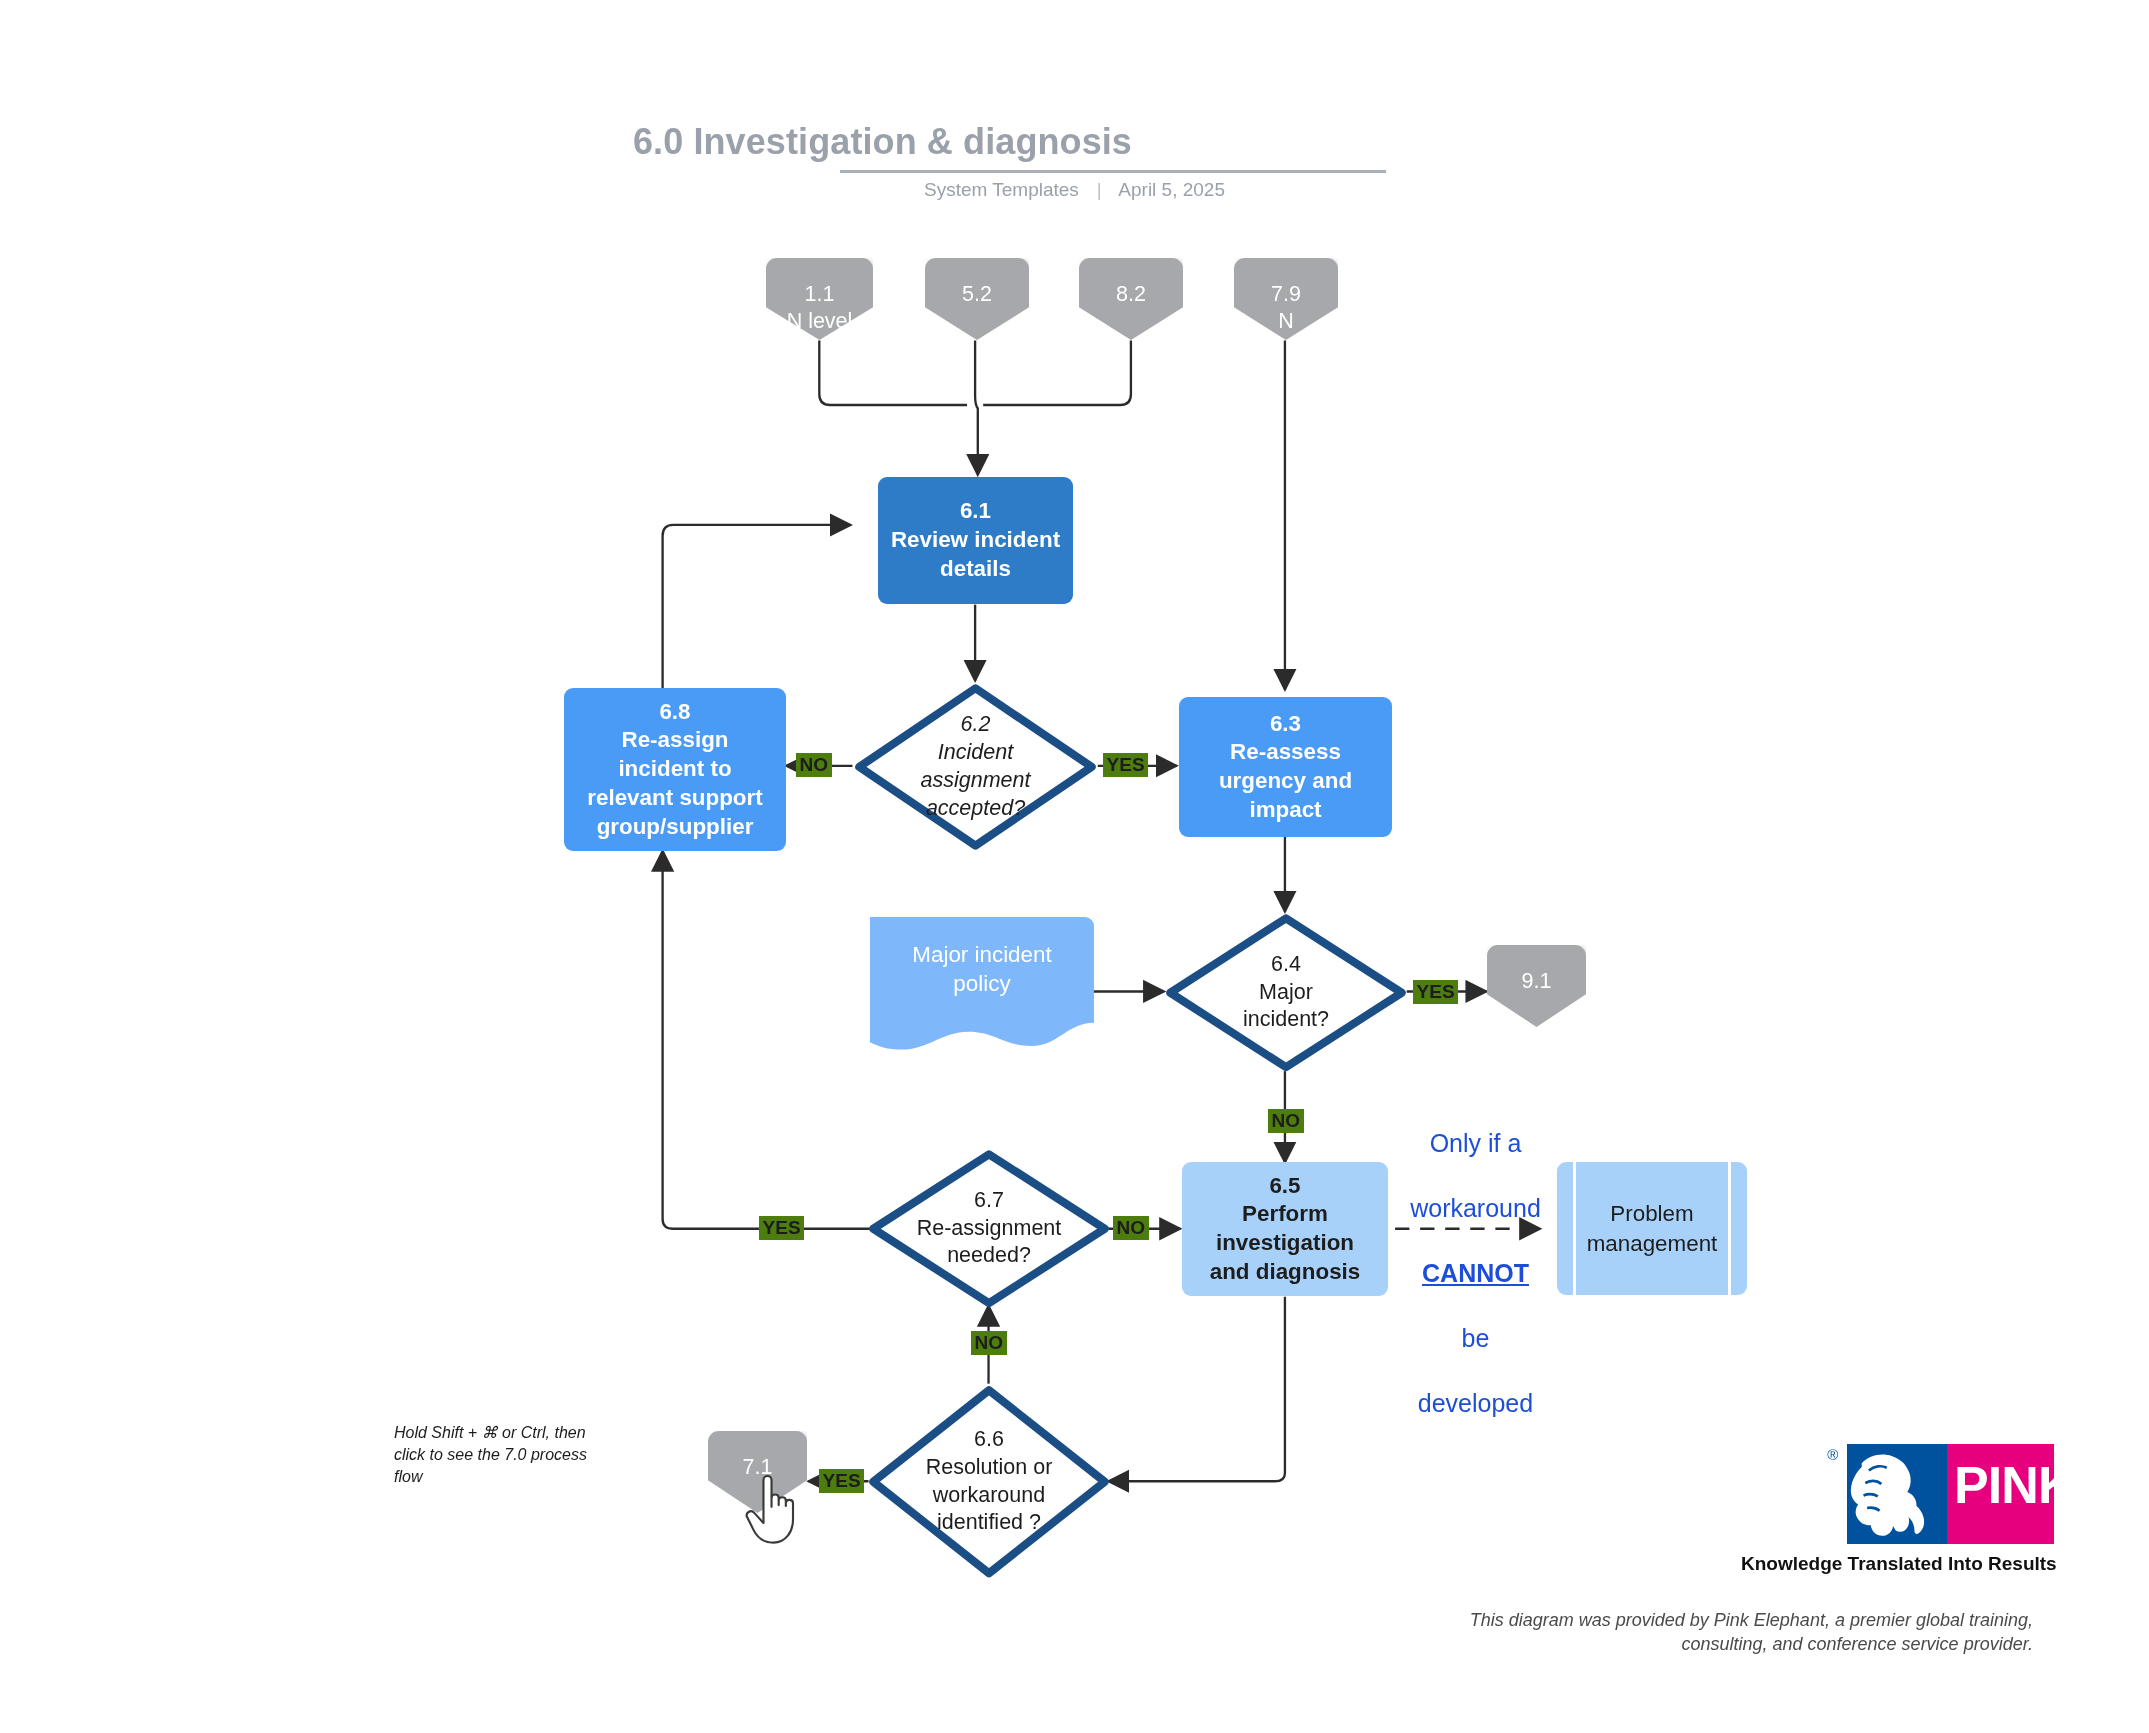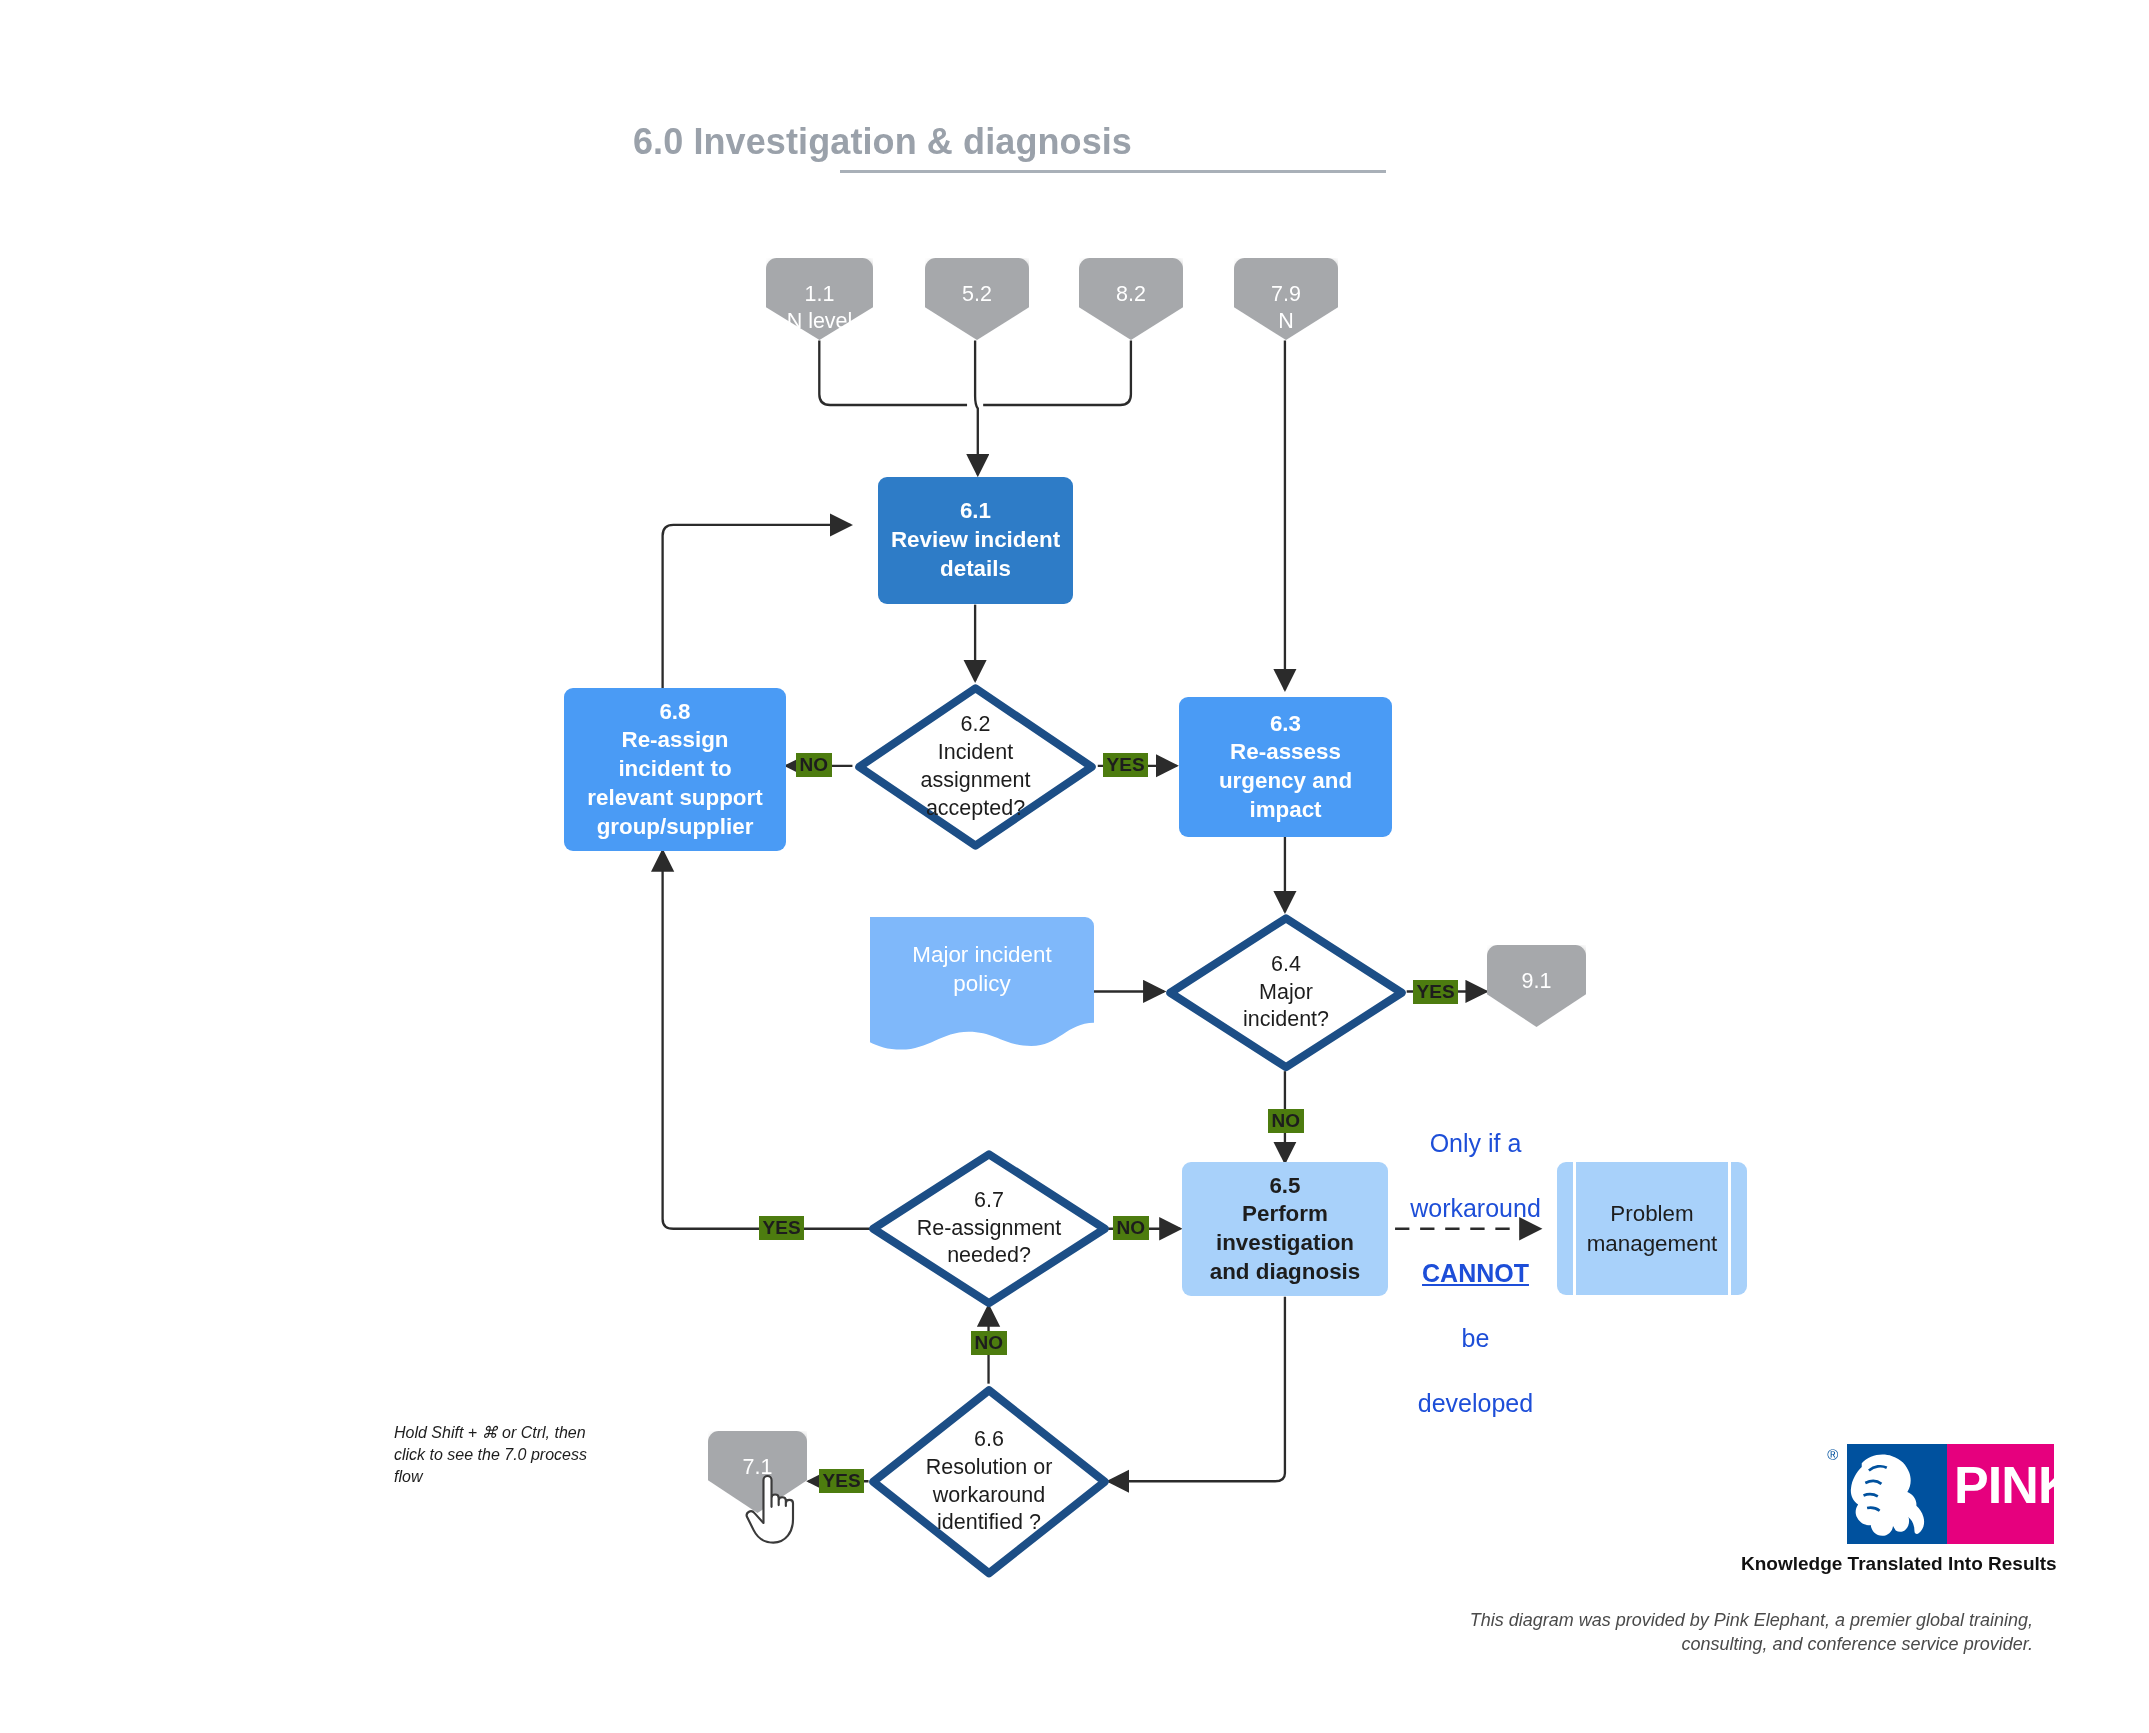--- a/index.html
+++ b/index.html
@@ -254,20 +254,25 @@
       <path d="M970,1654 L903,1654" marker-end="url(#ah)"></path>
 
       <path d="M1228,1372 L1318,1372" marker-end="url(#ah)"></path>
 
       <path d="M980,1372 L752,1372 Q740,1372 740,1361 L740,950" marker-end="url(#ah)"></path>
     </g>
   </svg>
 
   <div class="doc-title">6.0 Investigation &amp; diagnosis</div>
   <div class="title-rule"></div>
+  <div class="doc-sub">
+    <span>System Templates</span>
+    <span class="sep">|</span>
+    <span>April 5, 2025</span>
+  </div>
 
   <div class="shield" style="left:766px; top:258px; width:107px; height:82px;">
     <div class="shbg"></div>
     <div class="shtxt">1.1
 N level</div>
   </div>
 
   <div class="shield" style="left:925px; top:258px; width:104px; height:82px;">
     <div class="shbg"></div>
     <div class="shtxt">5.2</div>
@@ -283,21 +288,21 @@
     <div class="shtxt">7.9
 N</div>
   </div>
 
   <div class="node proc proc-blue-dark" style="left:878px; top:477px; width:195px; height:127px;">
     <div class="lines">6.1
 Review incident
 details</div>
   </div>
 
-  <div class="diamond-wrap" style="left:853px; top:682px; width:245px; height:170px;">
+  <div class="diamond-wrap" style="left:853px; top:682px; width:245px; height:170px;font-style:italic;">
     <svg viewBox="0 0 274 190">
       <polygon points="137,7 267,95 137,183 7,95" fill="#ffffff" stroke="#1C4E86" stroke-width="9" stroke-linejoin="round"></polygon>
     </svg>
     <div class="dtxt">6.2
 Incident
 assignment
 accepted?</div>
   </div>
 
   <div class="node proc proc-blue-mid" style="left:1179px; top:697px; width:213px; height:140px;">

